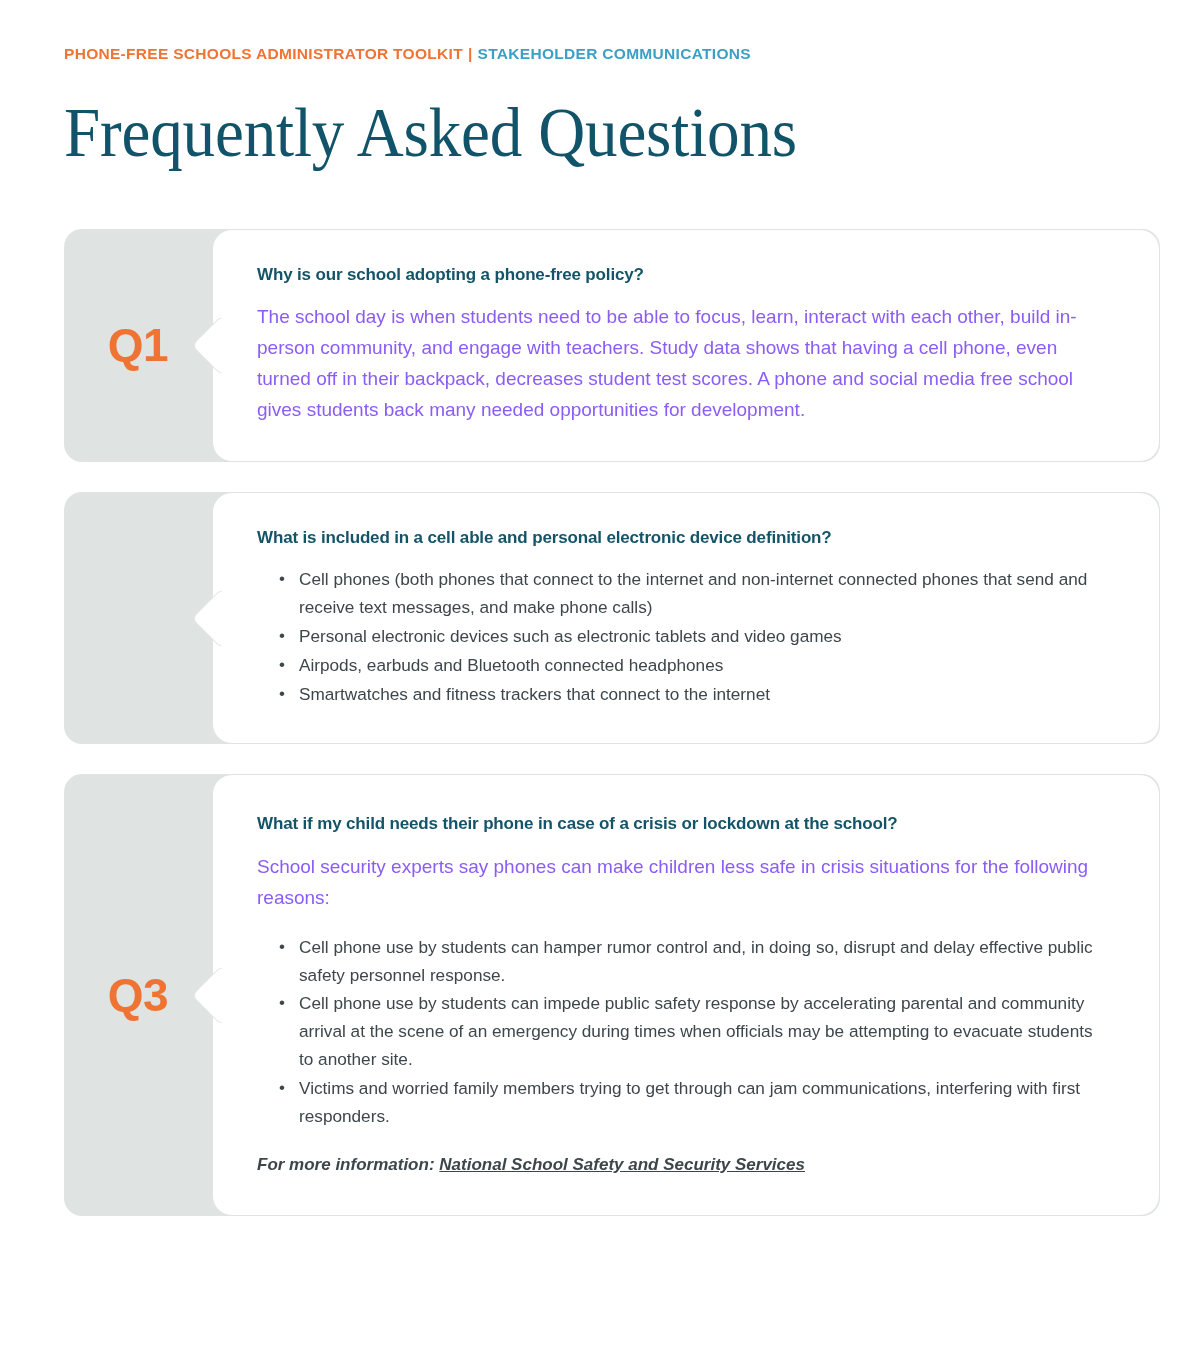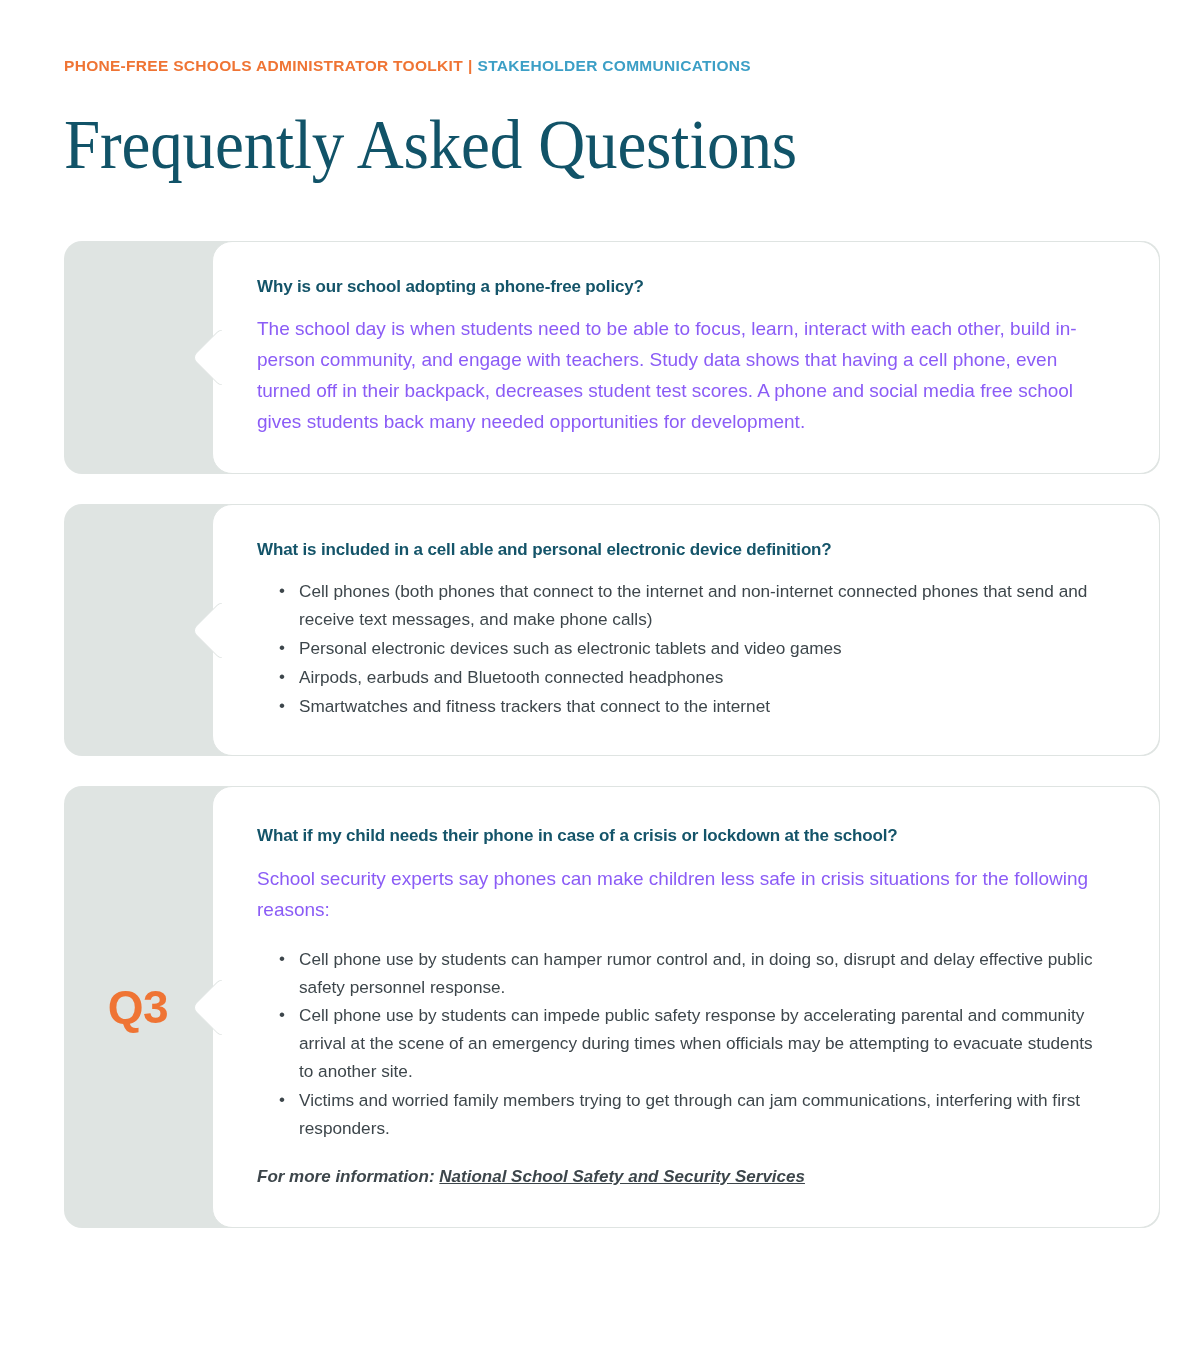--- a/index.html
+++ b/index.html
@@ -13,21 +13,21 @@
     font-family: "Liberation Sans", sans-serif;
     color: #3a4449;
     overflow: hidden;
   }
 
   .page {
     position: relative;
     width: 1202px;
     height: 1350px;
     box-sizing: border-box;
-    padding: 16px 42px 0 64px;
+    padding: 4px 42px 0 64px;
   }
 
   
   .eyebrow {
     padding-top: 42px;
     font-size: 15.5px;
     font-weight: 700;
     letter-spacing: 0.30px;
     line-height: 1;
     white-space: nowrap;
@@ -193,20 +193,21 @@
   <div class="eyebrow">
     <span class="eb-toolkit">PHONE-FREE SCHOOLS ADMINISTRATOR TOOLKIT</span><span class="eb-sep">|</span><span class="eb-section">STAKEHOLDER COMMUNICATIONS</span>
   </div>
 
   <h1 class="page-title">Frequently Asked Questions</h1>
 
   <div class="faq-list">
 
     <div class="faq-item item-q1">
       <div class="faq-panel"></div>
+      <div class="q-label">Q1</div>
       <div class="faq-card">
         <div class="card-notch"></div>
         <h2 class="faq-heading">Why is our school adopting a phone-free policy?</h2>
         <p class="faq-para">The school day is when students need to be able to focus, learn, interact with each other, build in-person community, and engage with teachers. Study data shows that having a cell phone, even turned off in their backpack, decreases student test scores. A phone and social media free school gives students back many needed opportunities for development.</p>
       </div>
     </div>
 
     <div class="faq-item item-q2">
       <div class="faq-panel"></div>
       <div class="faq-card">

